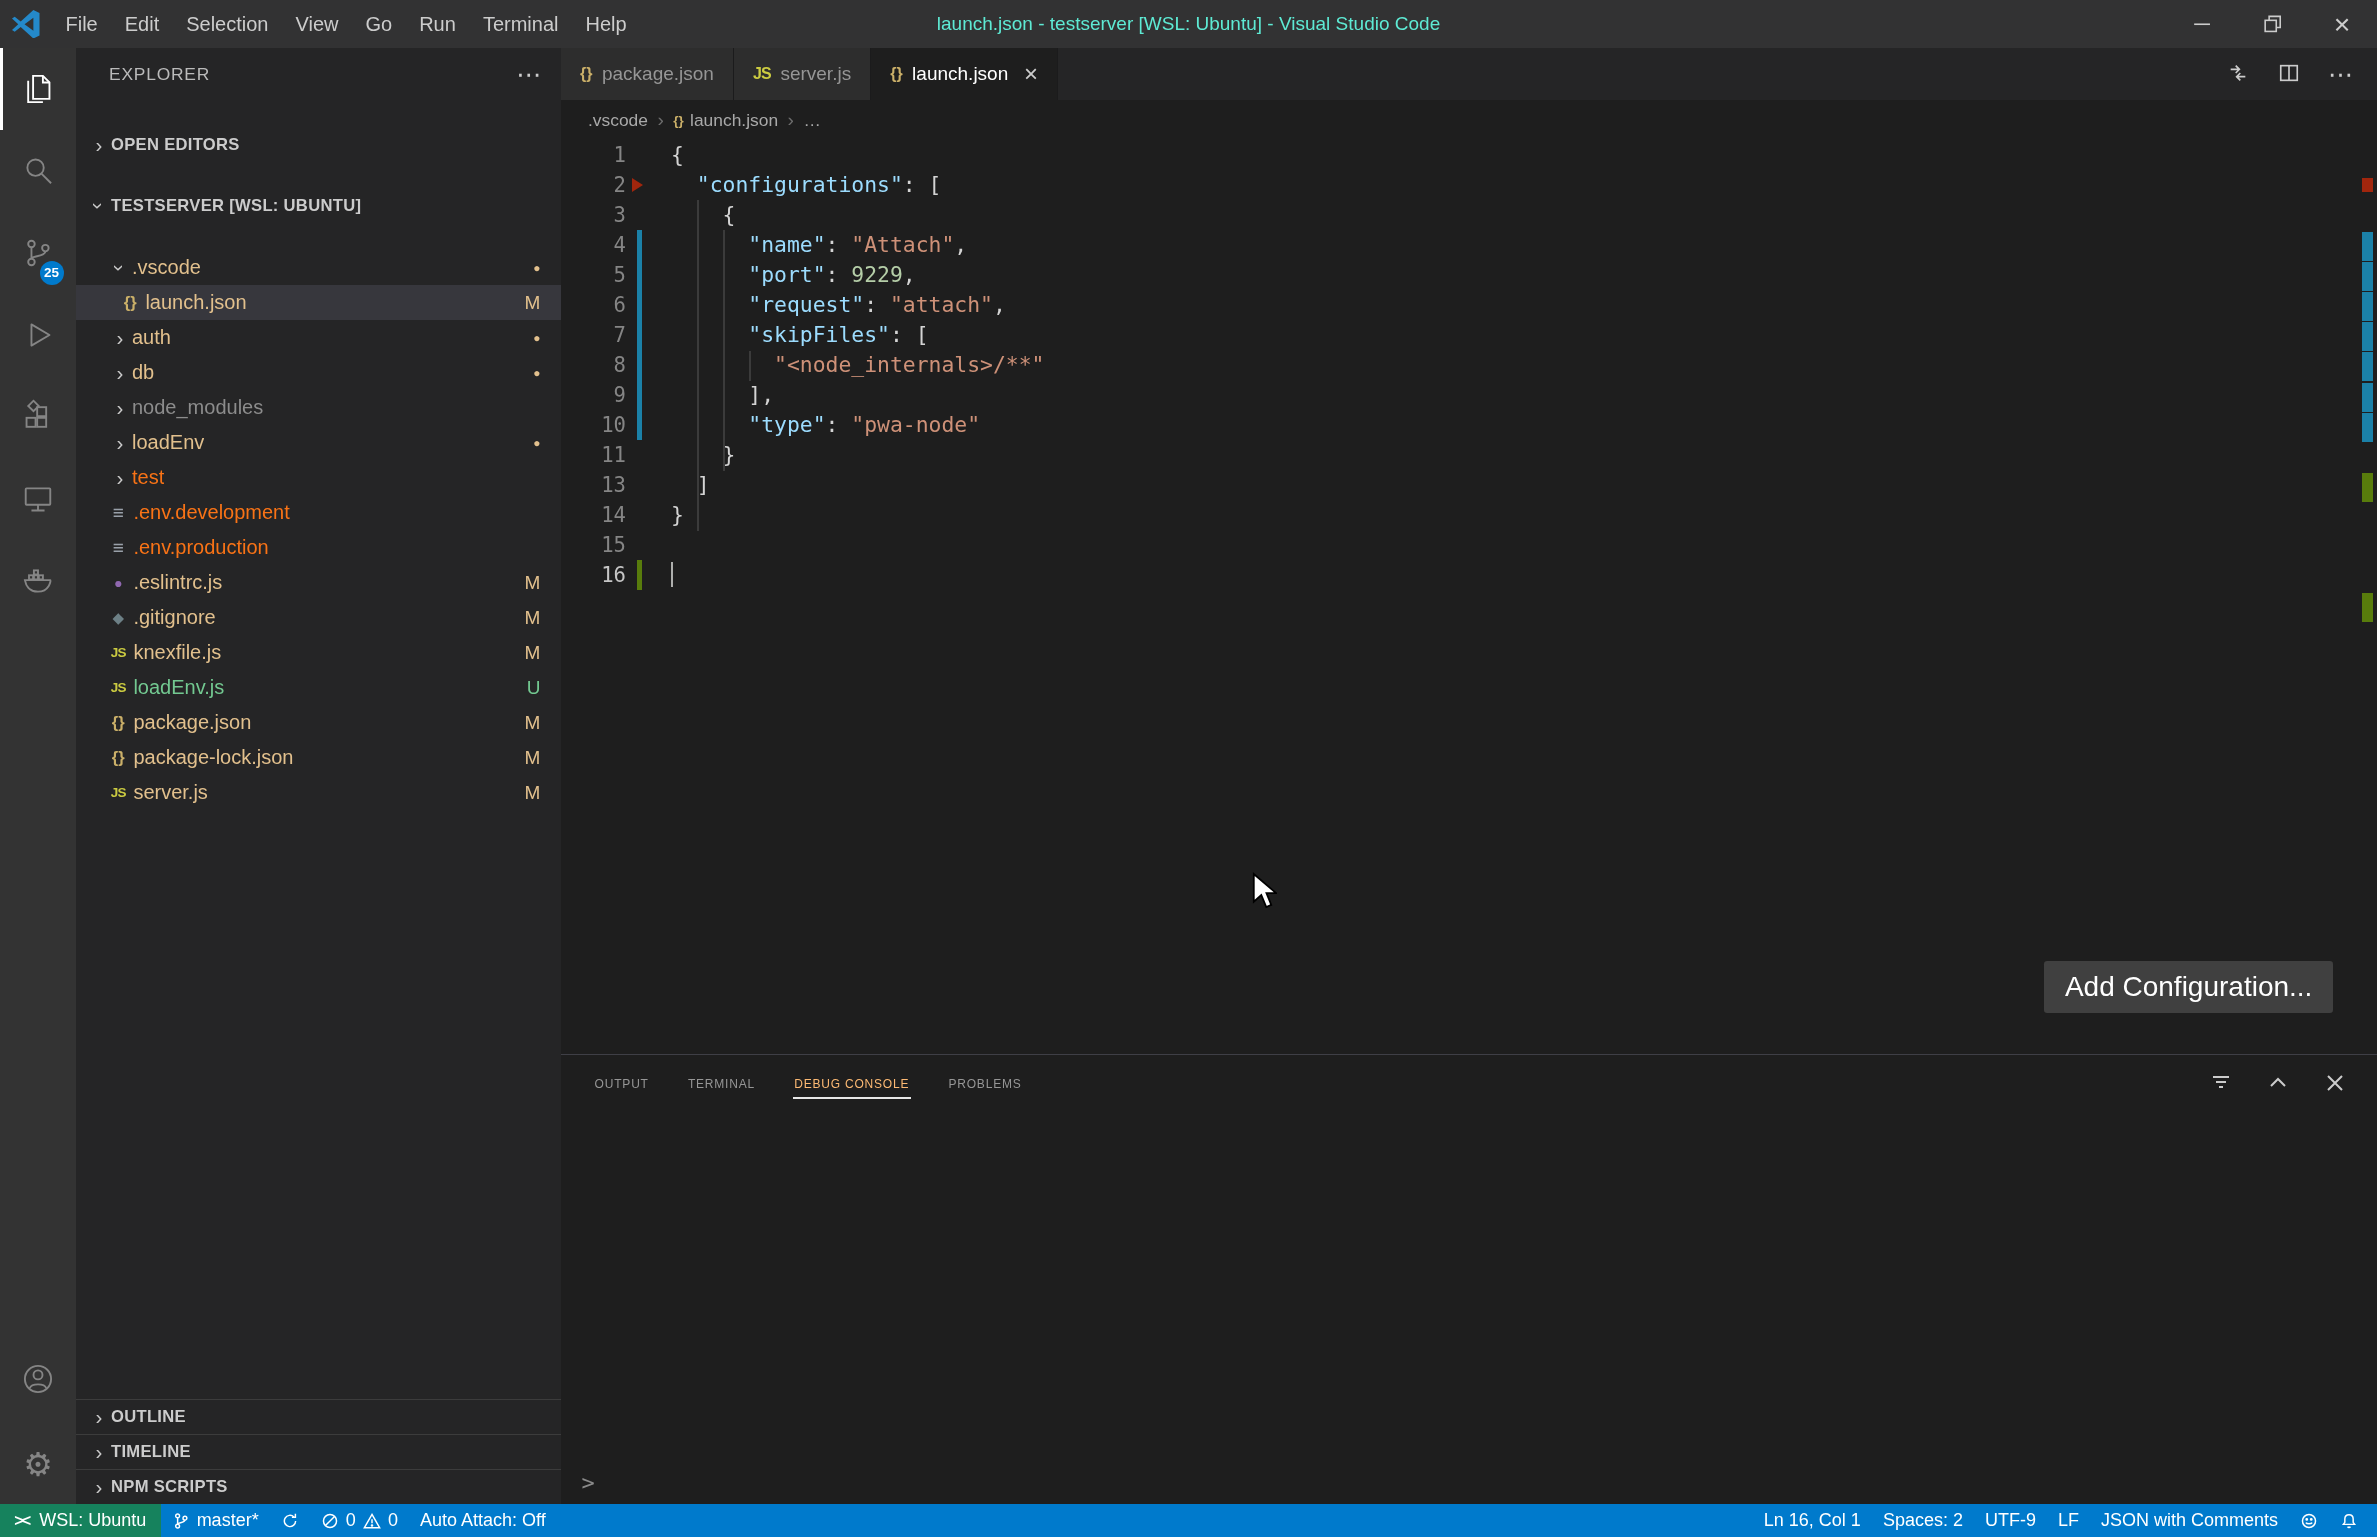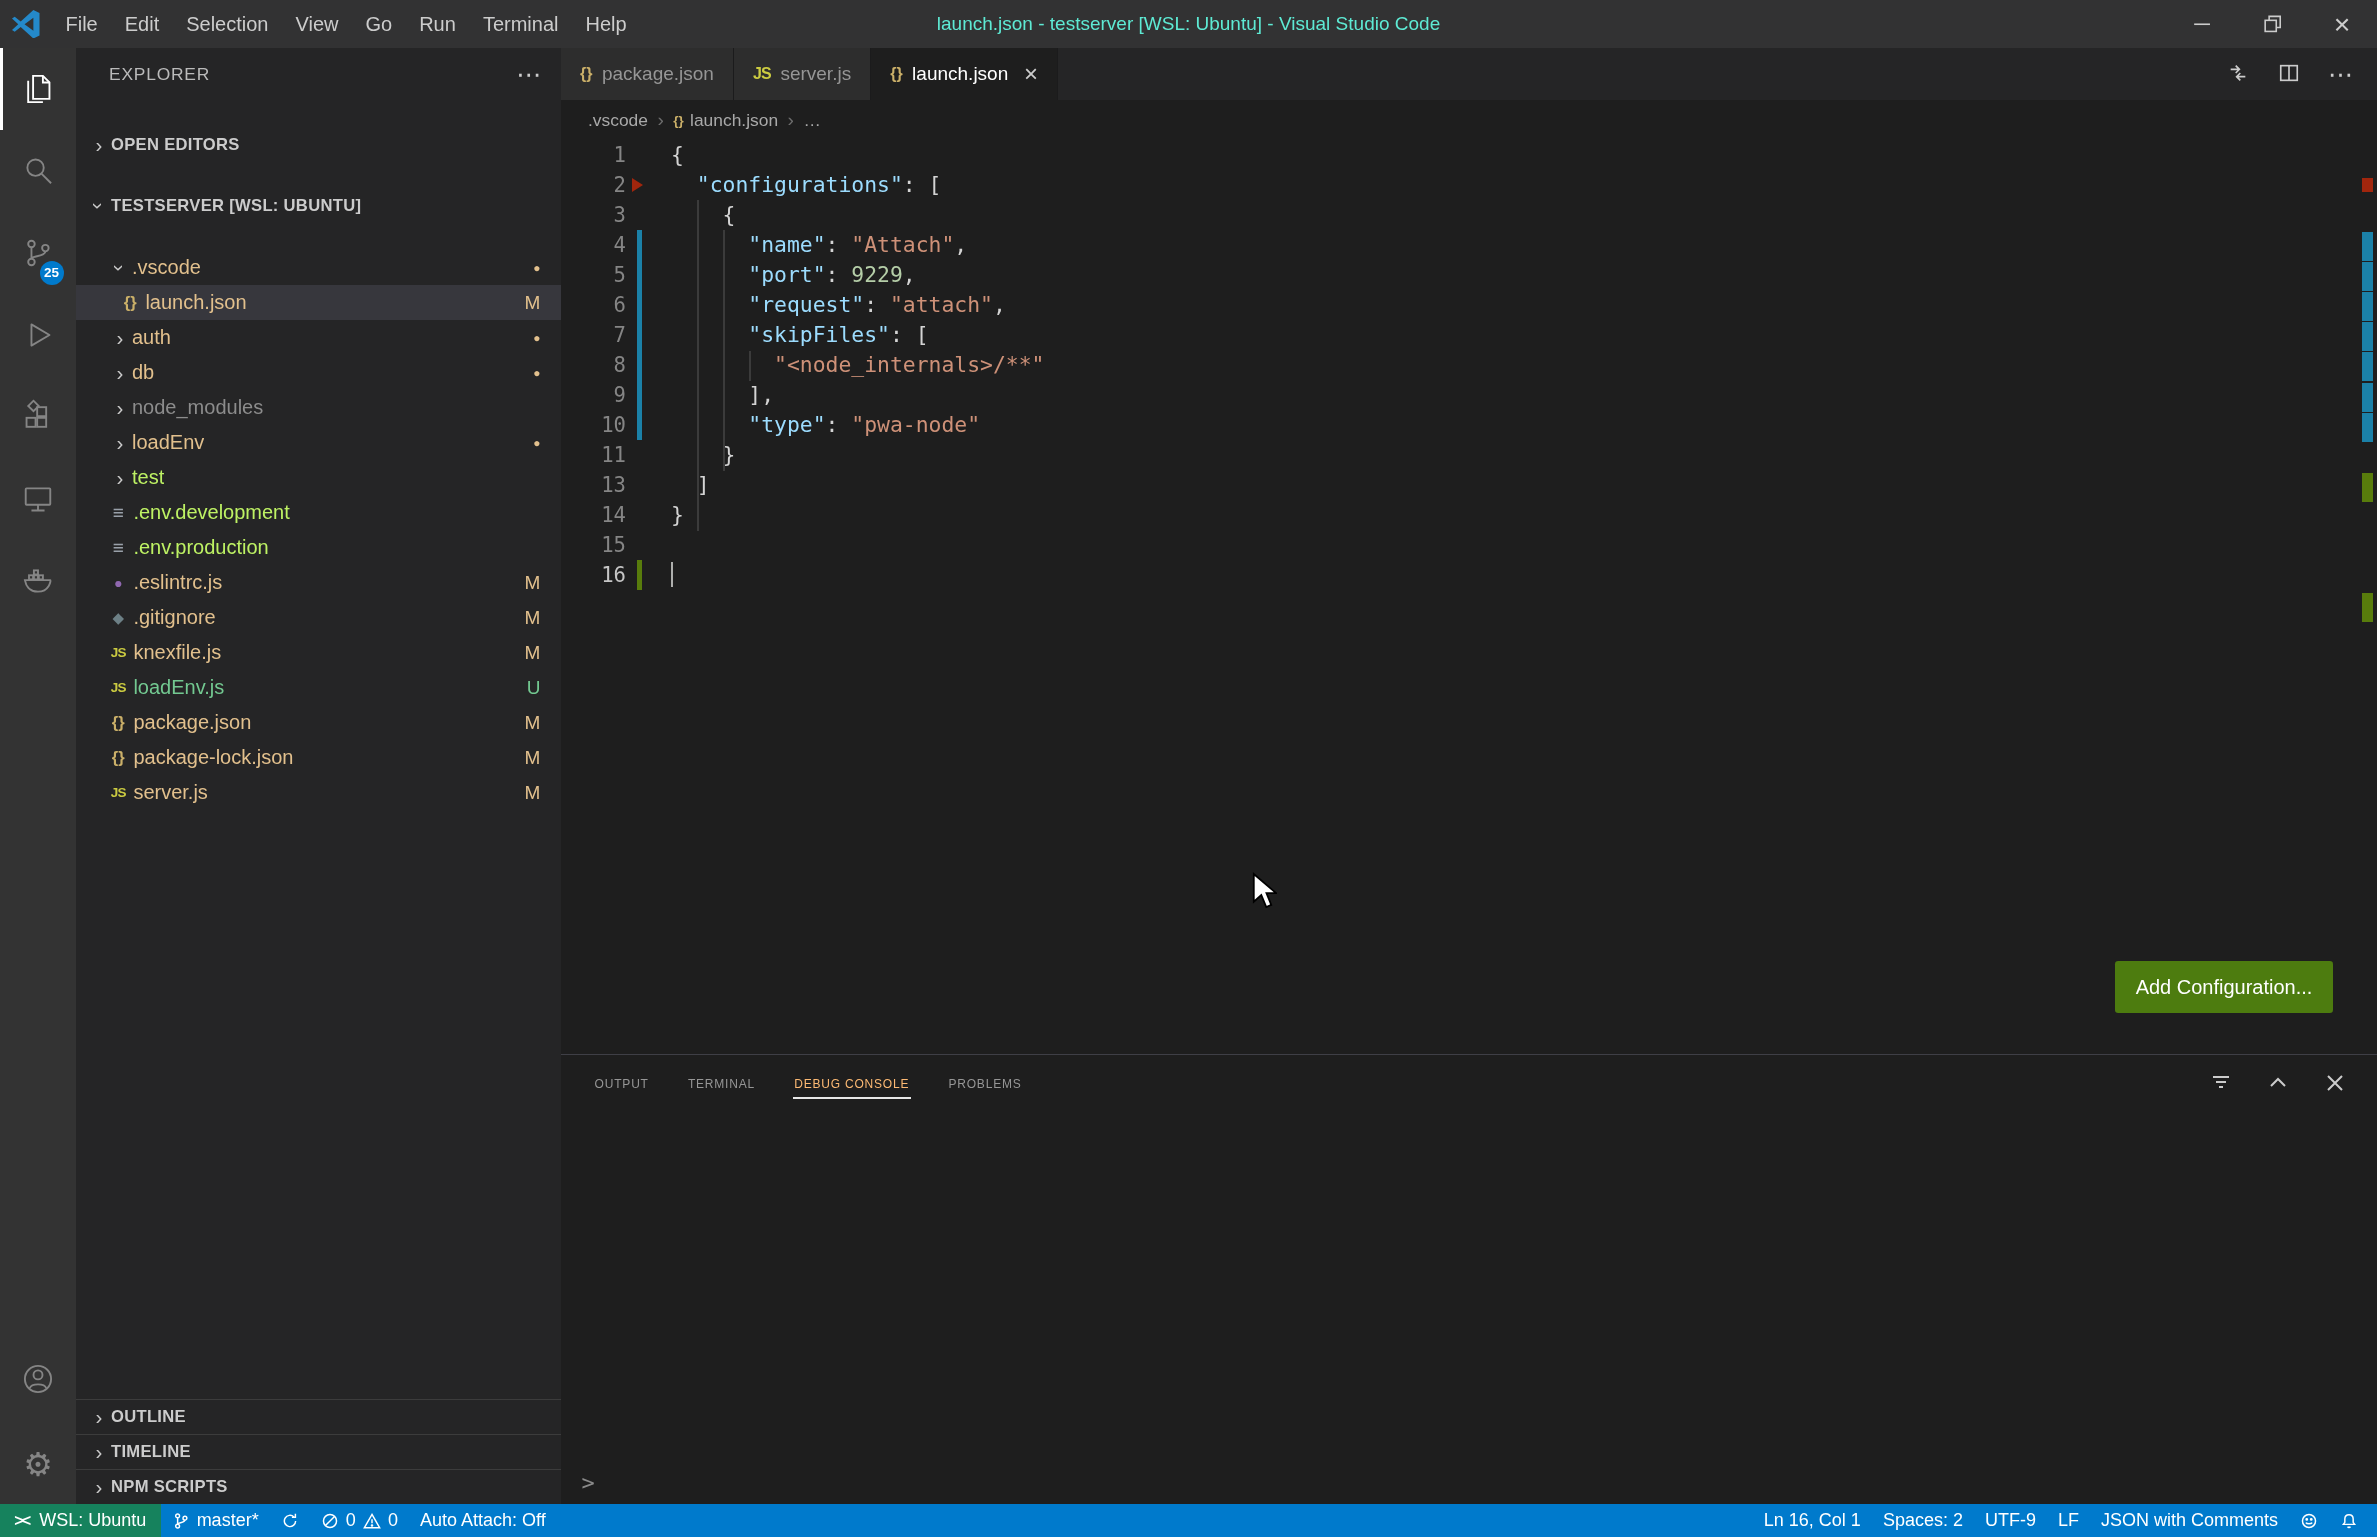--- a/index.html
+++ b/index.html
@@ -40,21 +40,21 @@
   .fi{width:20.6px;margin-right:4.8px;display:inline-flex;justify-content:center;flex:none;font-style:normal;}
   .i-json{color:#cbb069;font-weight:700;font-size:16.6px;}
   .i-js{color:#cbcb41;font-weight:700;font-size:13.5px;letter-spacing:-0.8px;}
   .i-cfg{color:#99a0a9;font-size:19px;}
   .i-eslint{color:#9068b0;font-size:14.3px;}
   .i-git{color:#6d8086;font-size:15px;}
   .lbl{white-space:nowrap;overflow:hidden;text-overflow:ellipsis;}
   .lbl.modified{color:#e2c08d;}
   .lbl.untracked{color:#73c991;}
   .lbl.ignored{color:#8c8c8c;}
-  .lbl.normal{color:#bef264;}
+  .lbl.normal{color:#f97316;}
   .badge{margin-left:auto;padding-right:20.6px;font-size:19px;flex:none;}
   .badge.M{color:#e2c08d;}
   .badge.U{color:#73c991;}
   .badge.dot{color:#e2c08d;font-size:12px;}
   .bottom-sections{margin-top:auto;flex:none;}
   .bottom-sections .section-row{border-top:1.6px solid #3c3c3c;height:35px;}
 
   
   .editor-region{flex:1;display:flex;flex-direction:column;min-width:0;background:#1e1e1e;}
   .tabbar{height:52px;background:#252526;display:flex;flex:none;}
@@ -81,21 +81,21 @@
   .git-del{position:absolute;left:71px;top:8px;width:0;height:0;border-left:11px solid #a1260d;border-top:7.1px solid transparent;border-bottom:7.1px solid transparent;}
   .tok{position:absolute;left:110px;top:0;white-space:pre;color:#d4d4d4;}
   .t-k{color:#9cdcfe;}
   .t-s{color:#ce9178;}
   .t-n{color:#b5cea8;}
   .t-p{color:#d4d4d4;}
   .caret{position:absolute;left:110px;top:2.4px;width:2.4px;height:25px;background:#aeafad;}
   .guide{position:absolute;width:1.6px;background:#3b3b3b;}
   .ruler{position:absolute;right:4px;top:0;bottom:0;width:11px;}
   .mark{position:absolute;left:0;width:11px;}
-  .add-config{position:absolute;right:44px;bottom:41px;background:#4d7c0f;color:#ffffff;font-size:20px;padding:0 20.6px;height:52px;border:none;border-radius:3.2px;font-family:"Liberation Sans",sans-serif;cursor:pointer;}
+  .add-config{position:absolute;right:44px;bottom:41px;background:#404040;color:#ffffff;font-size:28px;padding:0 20.6px;height:52px;border:none;border-radius:3.2px;font-family:"Liberation Sans",sans-serif;cursor:pointer;}
 
   
   .panel{height:450px;border-top:1.6px solid #3f3f46;display:flex;flex-direction:column;flex:none;background:#1e1e1e;}
   .panel-tabs{height:59px;display:flex;align-items:center;padding-left:32px;flex:none;}
   #panel-tab-list{display:flex;gap:36px;align-items:center;}
   .panel-tab{font-size:12px;color:#969696;letter-spacing:0.8px;padding:6.3px 1.6px;border-bottom:2.4px solid transparent;white-space:nowrap;}
   .panel-tab.active{color:#fdba74;border-bottom-color:#e7e7e7;}
   .panel-actions{margin-left:auto;display:flex;align-items:center;gap:33px;padding-right:30px;}
   .panel-actions svg{width:24px;height:24px;stroke:#cccccc;fill:none;stroke-width:2;}
   .panel-body{flex:1;position:relative;}

